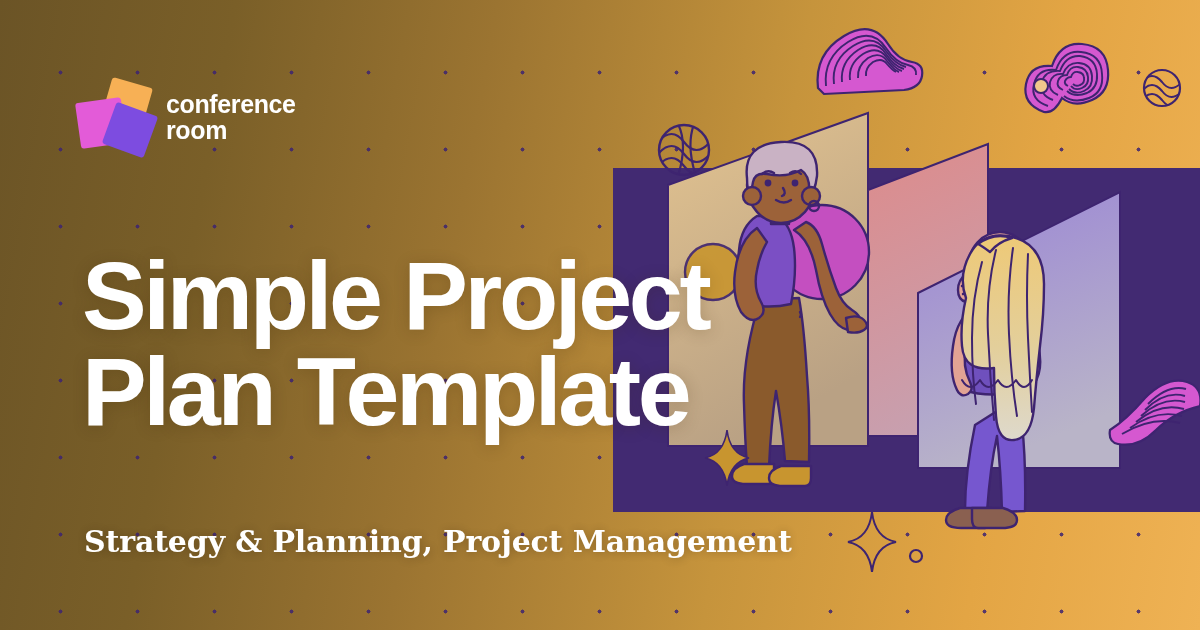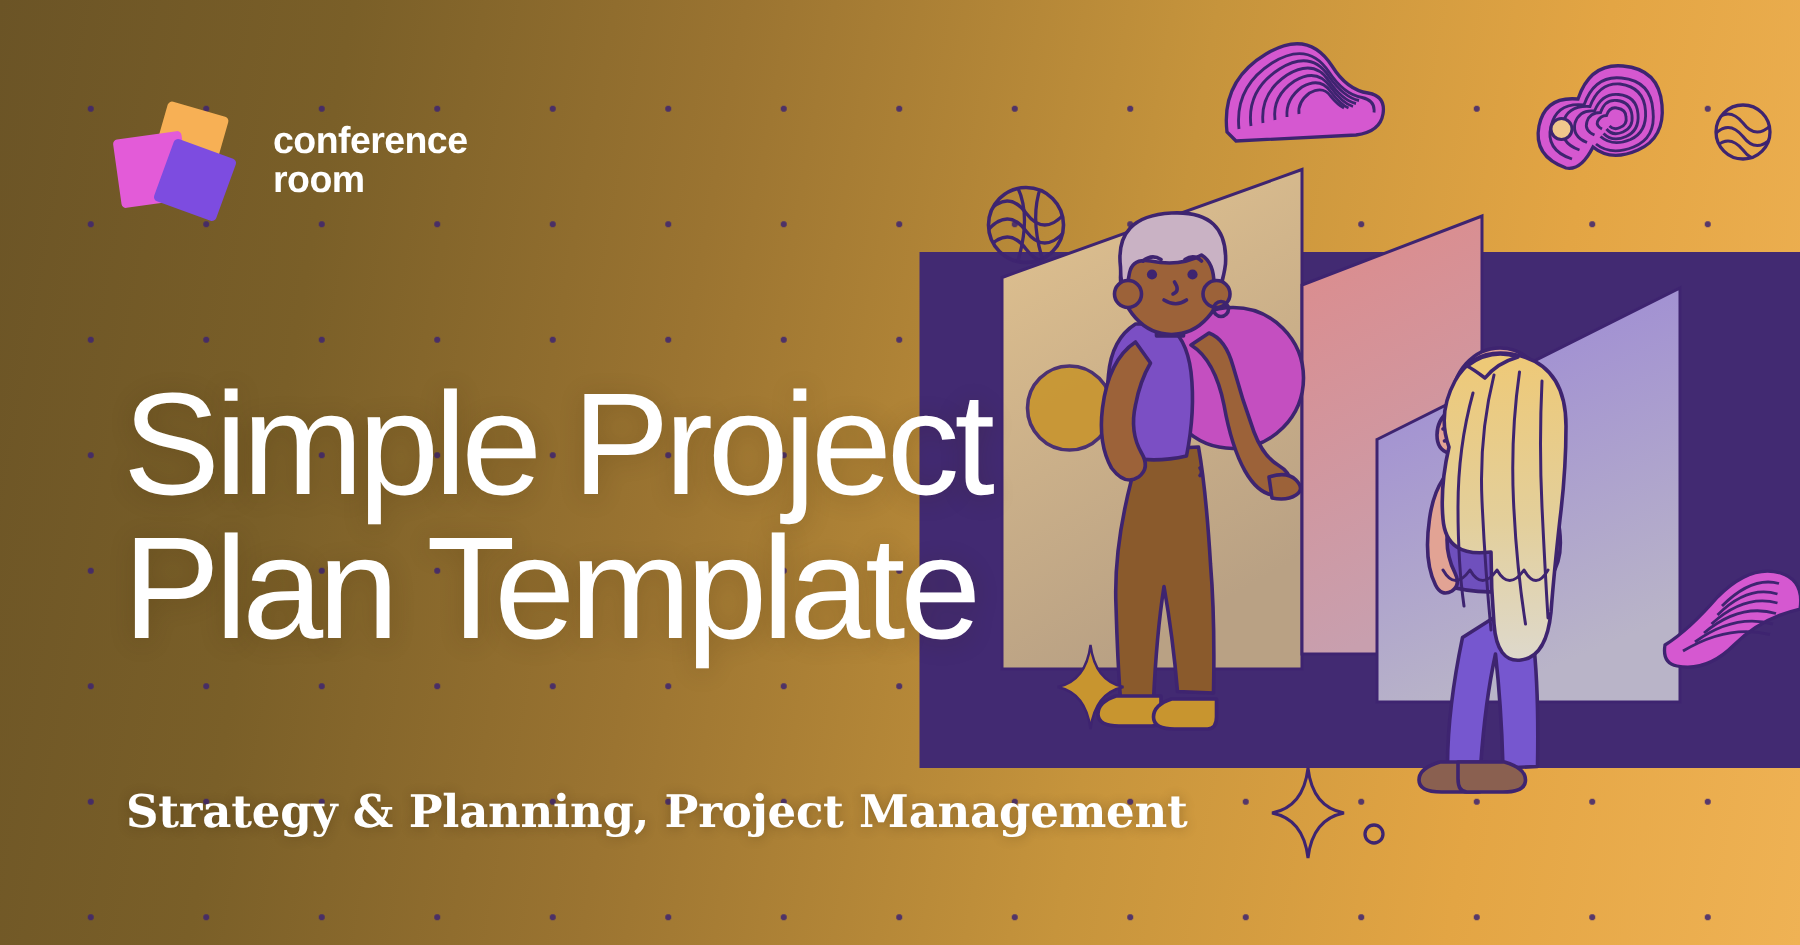--- a/index.html
+++ b/index.html
@@ -21,35 +21,35 @@
     background-position:22px 34px;
     opacity:.85;
     pointer-events:none;
   }
 
   
   .stage{position:absolute;left:0;top:0;width:1200px;height:630px;}
   .stage svg{display:block;}
 
   
-  .logo{position:absolute;left:78px;top:70px;display:flex;align-items:center;gap:30px;}
+  .logo{position:absolute;left:78px;top:80px;display:flex;align-items:center;gap:14px;}
   .logo-mark{position:relative;width:74px;height:74px;flex:0 0 74px;}
   .logo-mark i{position:absolute;display:block;border-radius:3px;}
   .sq-orange{width:42px;height:42px;background:#f7b055;left:28px;top:2px;transform:rotate(16deg);}
   .sq-pink{width:46px;height:46px;background:#e35bd8;left:0px;top:20px;transform:rotate(-8deg);}
   .sq-purple{width:44px;height:44px;background:#7d4ce0;left:30px;top:28px;transform:rotate(20deg);}
   .logo-text{color:#fff;font-size:25px;line-height:1.04;font-weight:700;letter-spacing:-.015em;}
 
   
   .headline{
     position:absolute;left:82px;top:183px;
     color:#fff;
     font-size:97px;
     line-height:.99;
-    font-weight:400;
+    font-weight:700;
     letter-spacing:-.035em;
     text-shadow:0 2px 16px rgba(60,35,5,.22);
     max-width:860px;
     white-space:pre-line;
   }
 
   
   .subtitle{
     position:absolute;left:84px;top:524px;
     color:#fff;

